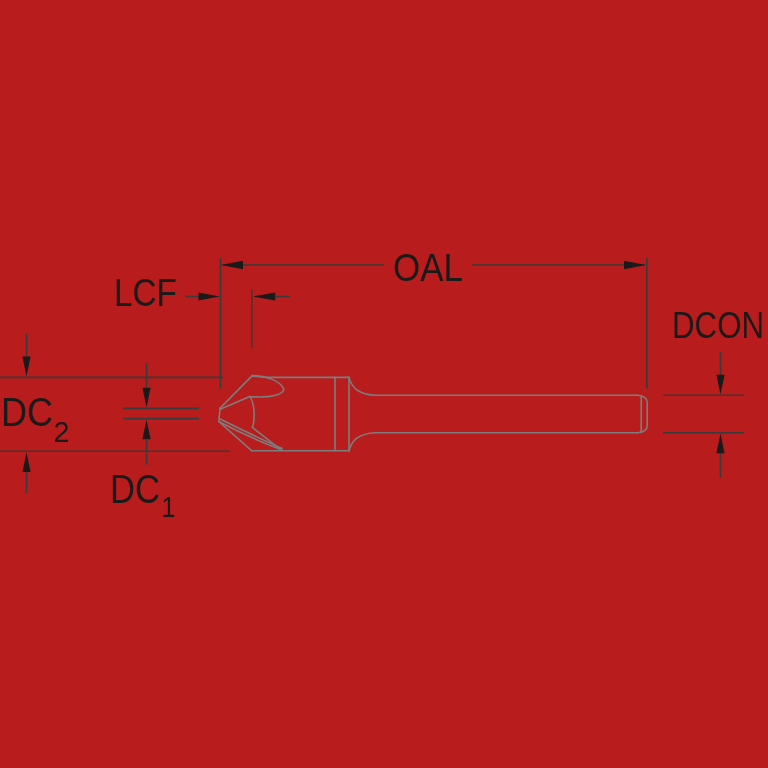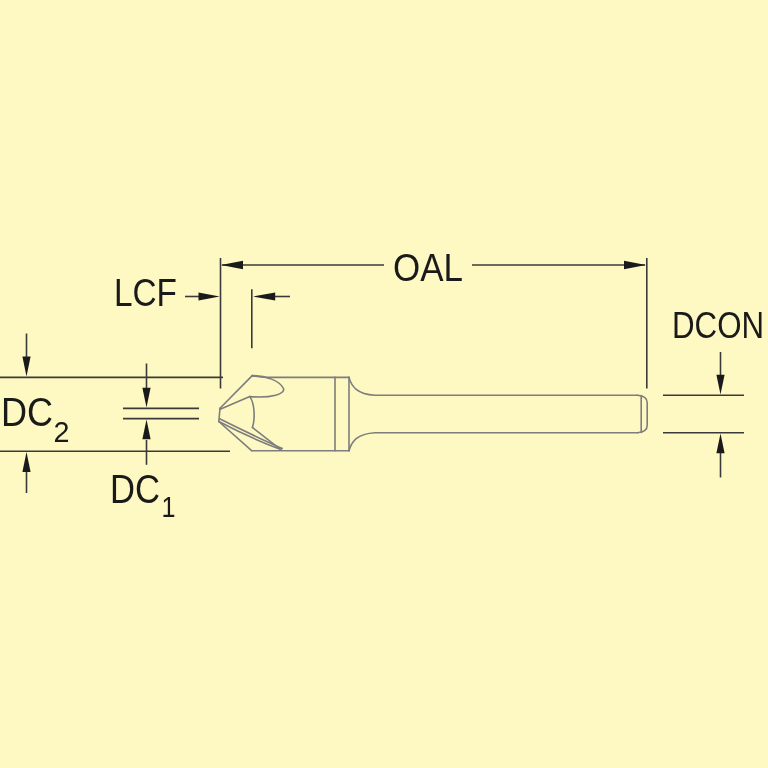--- a/index.html
+++ b/index.html
@@ -4,21 +4,21 @@
 <style>
   html, body {
     margin: 0;
     padding: 0;
     background: #ffffff;
   }
   .canvas {
     position: relative;
     width: 768px;
     height: 768px;
-    background: #fef9c3;
+    background: #b91c1c;
     font-family: "Liberation Sans", sans-serif;
     overflow: hidden;
   }
   svg text {
     font-family: "Liberation Sans", sans-serif;
     fill: #1a1a1a;
   }
   .geom {
     stroke: #7d7d7d;
     stroke-width: 1.6;

